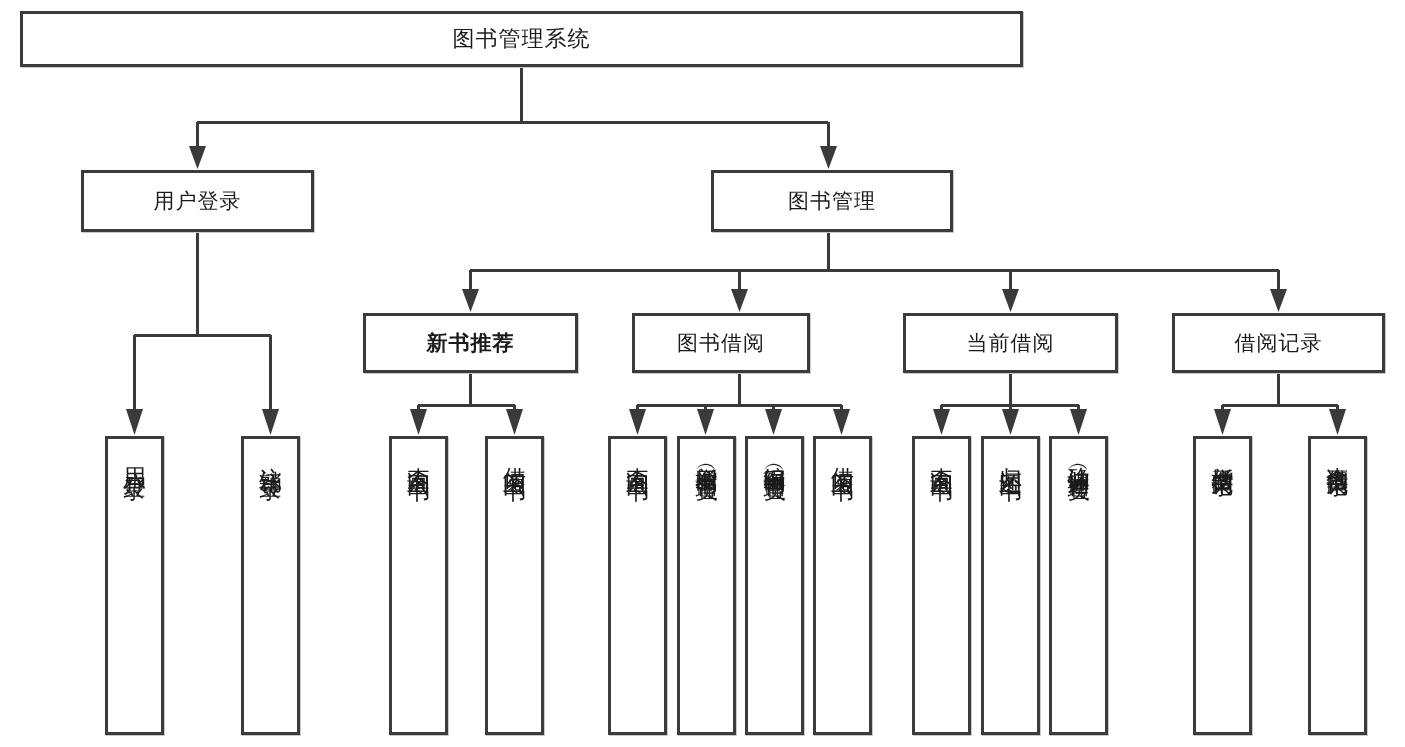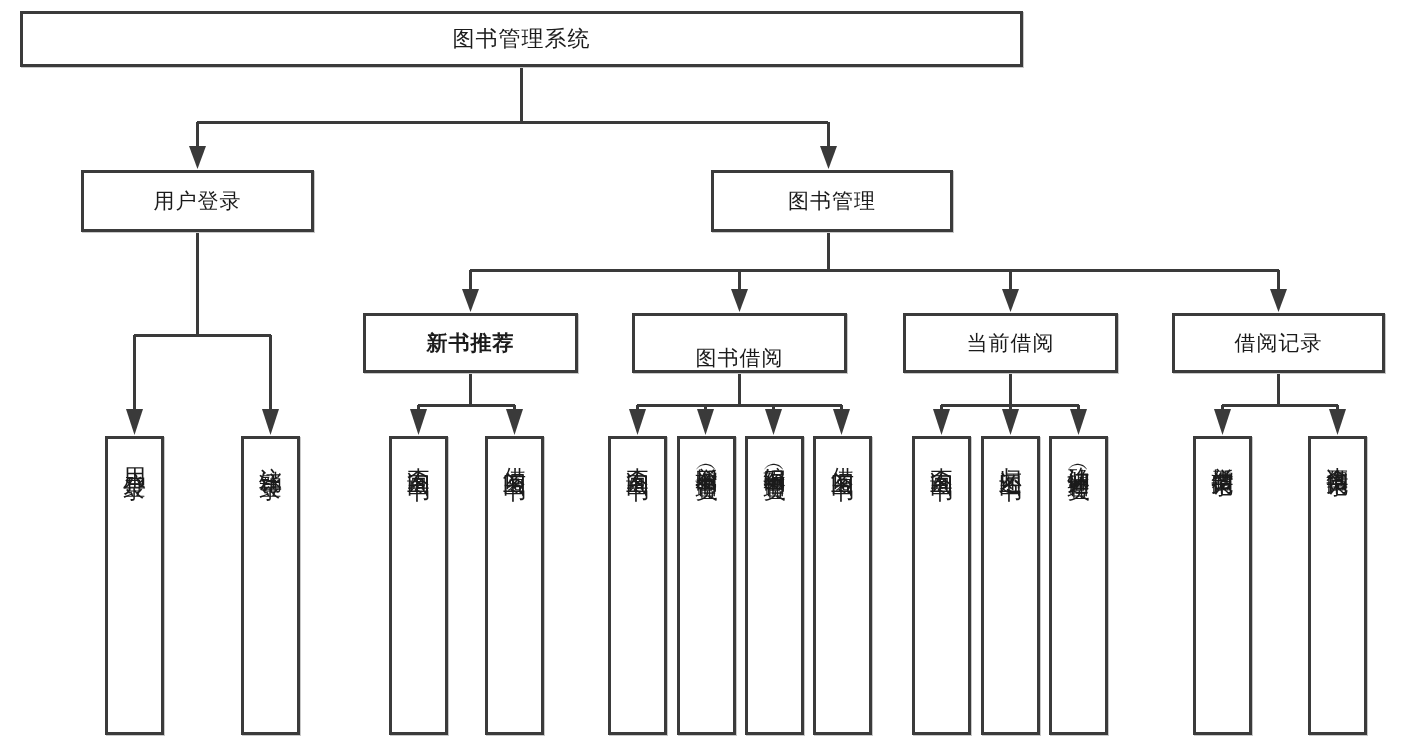--- a/index.html
+++ b/index.html
@@ -154,21 +154,21 @@
   </div>
 
   <div class="node lvl2" style="left:711px;top:170px;width:242px;height:62px;">
     <span class="lbl">图书管理</span>
   </div>
 
   <div class="node lvl3" style="left:363px;top:313px;width:215px;height:60px;font-weight:bold;">
     <span class="lbl">新书推荐</span>
   </div>
 
-  <div class="node lvl3" style="left:632px;top:313px;width:215px;height:60px;align-items:flex-end;">
+  <div class="node lvl3" style="left:632px;top:313px;width:178px;height:60px;">
     <span class="lbl">图书借阅</span>
   </div>
 
   <div class="node lvl3" style="left:903px;top:313px;width:215px;height:60px;">
     <span class="lbl">当前借阅</span>
   </div>
 
   <div class="node lvl3" style="left:1172px;top:313px;width:213px;height:60px;">
     <span class="lbl">借阅记录</span>
   </div>

